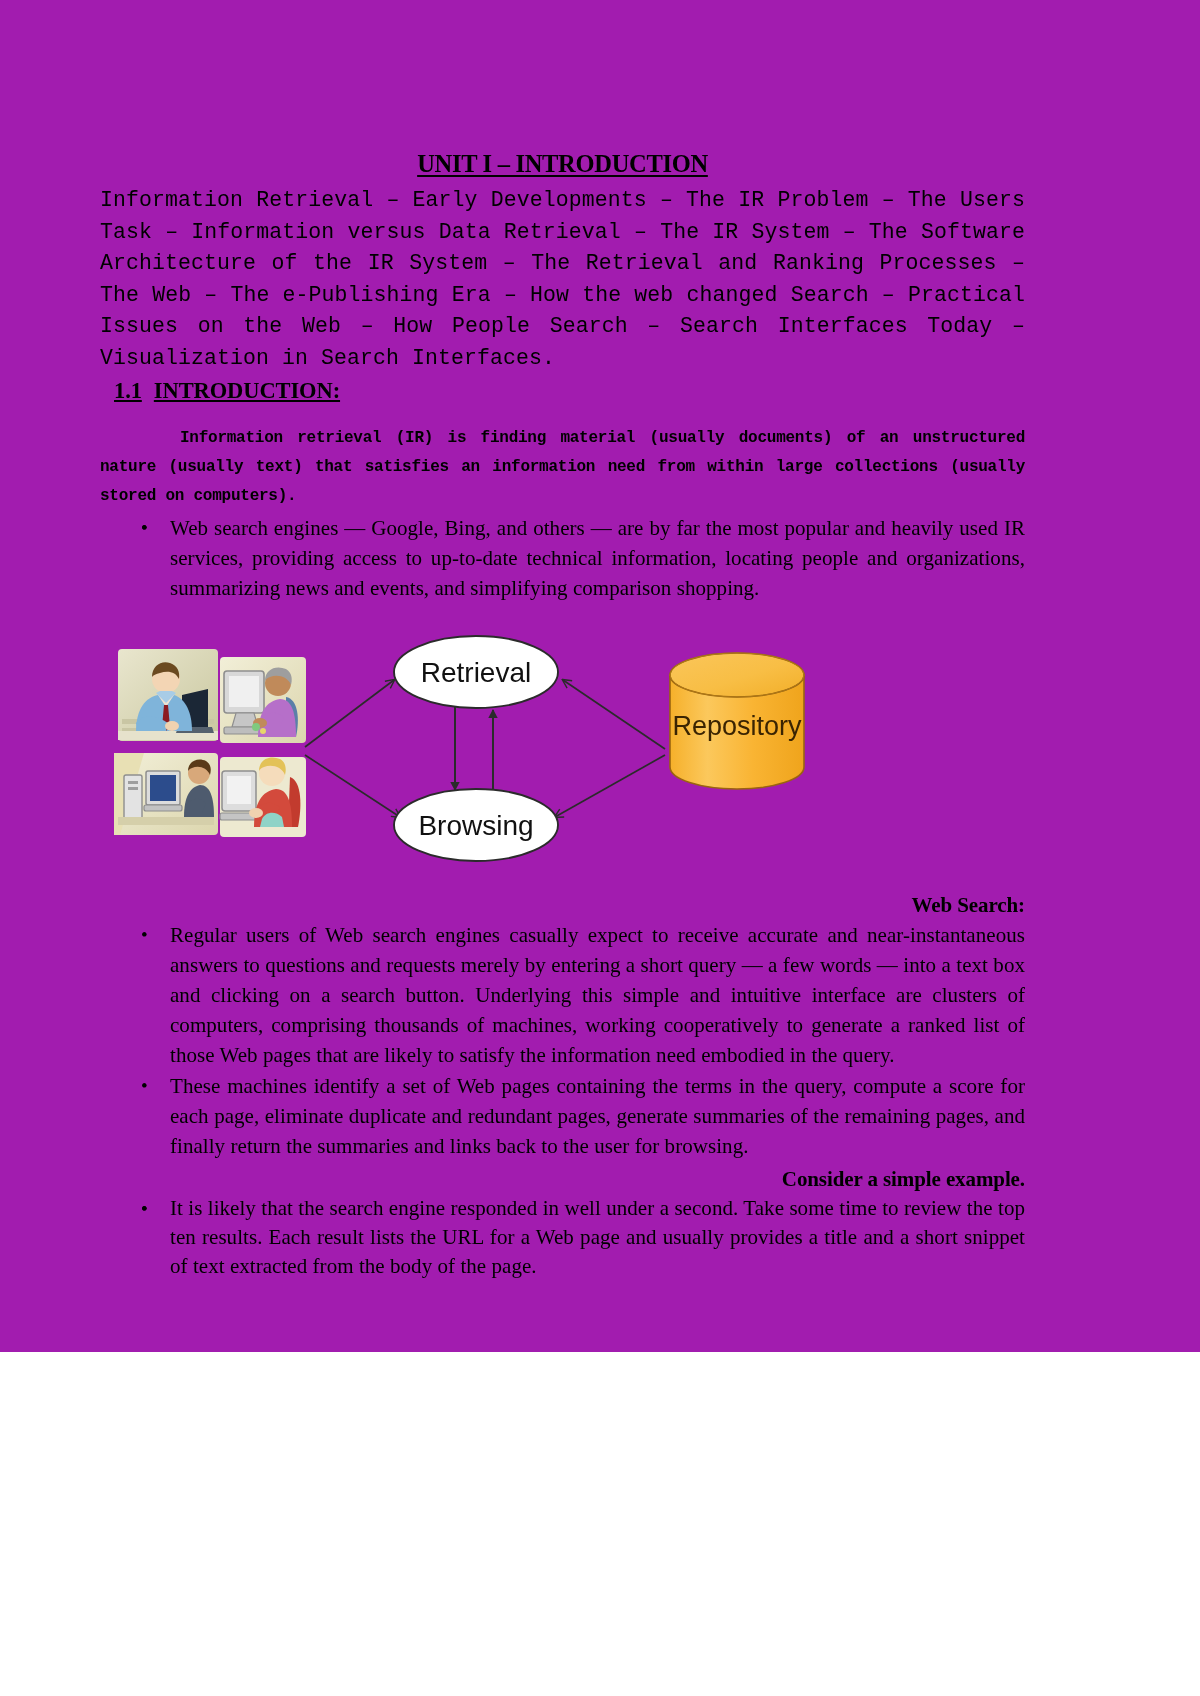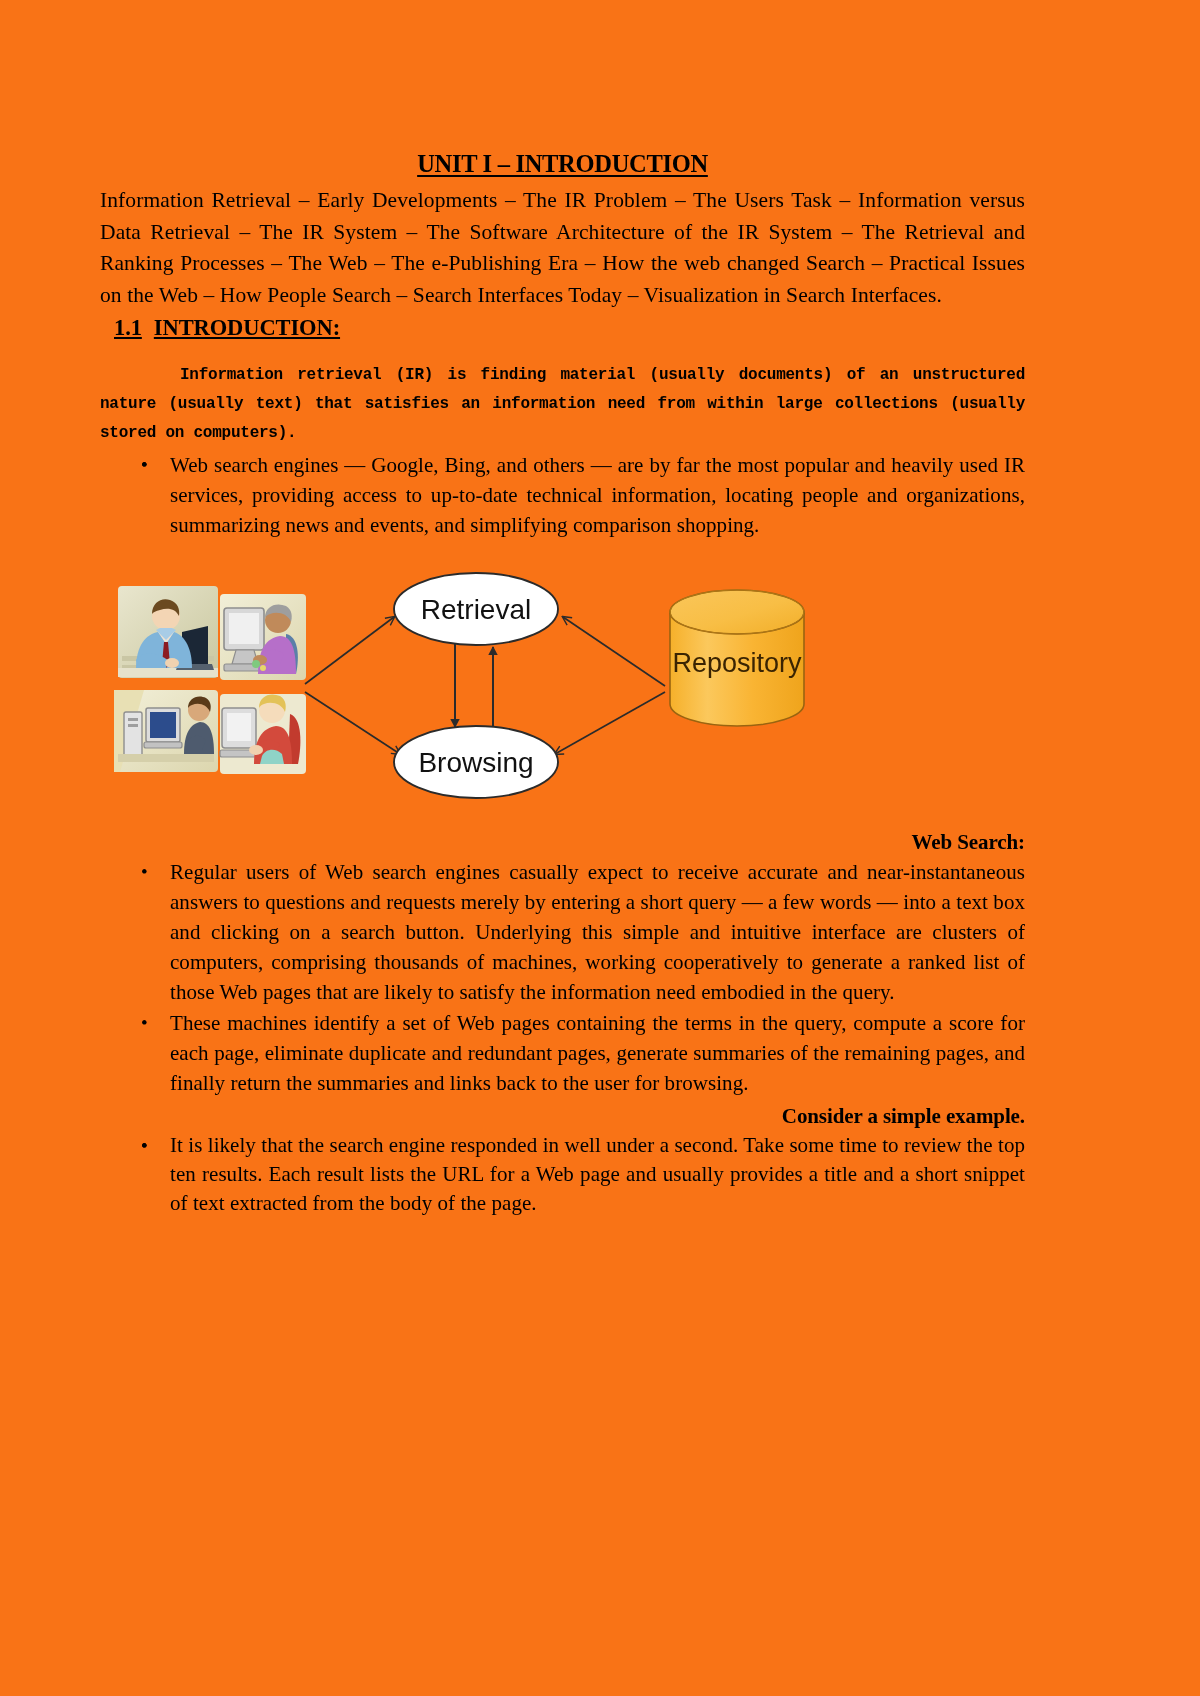--- a/index.html
+++ b/index.html
@@ -10,22 +10,22 @@
   body {
     width: 1200px;
     height: 1696px;
     font-family: "Liberation Serif", "DejaVu Serif", serif;
     color: #000000;
     overflow: hidden;
   }
   .page {
     position: relative;
     width: 1200px;
-    height: 1696px;
-    background: #f97316;
+    height: 1352px;
+    background: #a21caf;
     box-sizing: border-box;
     padding: 150px 120px 0 100px;
   }
   .content {
     width: 925px;
   }
 
   
   .doc-title {
     text-align: center;
@@ -39,20 +39,21 @@
     font-family: "Liberation Serif", "DejaVu Serif", serif;
   }
 
   .syllabus {
     font-size: 21.5px;
     line-height: 31.5px;
     text-align: justify;
     text-align-last: left;
     margin: 0 0 4px 0;
     letter-spacing: 0.1px;
+    font-family: Liberation Mono, monospace;
   }
 
   .section-heading {
     font-size: 22.5px;
     font-weight: bold;
     margin: 4px 0 4px 0;
     padding-left: 14px;
     letter-spacing: -0.1px;
   }
   .section-heading .sec-num,

